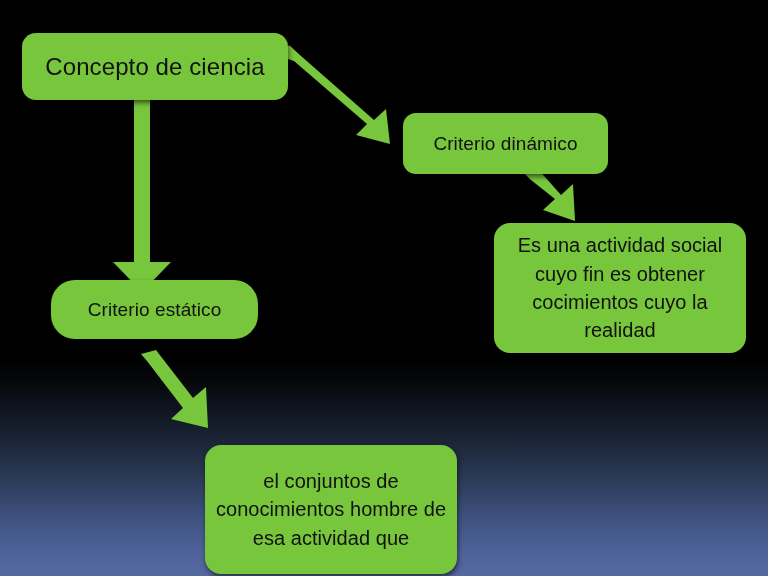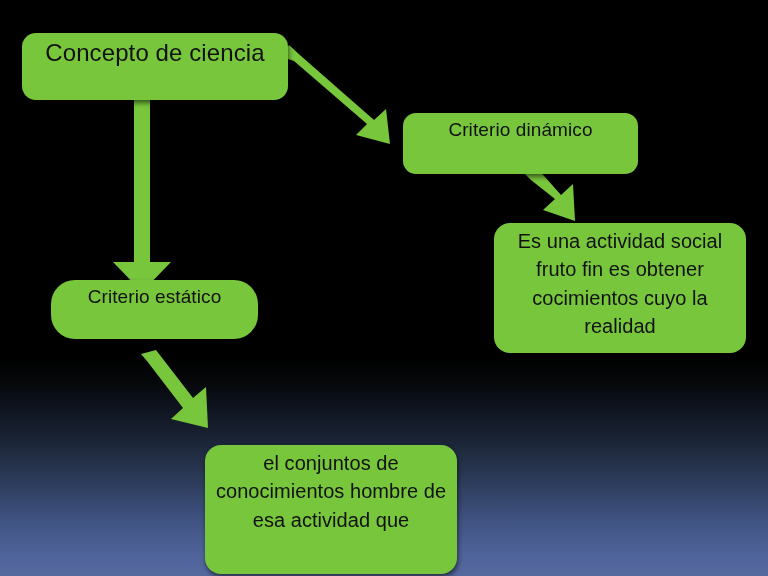--- a/index.html
+++ b/index.html
@@ -36,42 +36,42 @@
         #56699f 100%);
   }
   
   .node {
     position: absolute;
     box-sizing: border-box;
     background: #78c63c;
     border-radius: 14px;
     color: #111111;
     display: flex;
-    align-items: flex-start;
+    align-items: center;
     justify-content: center;
     text-align: center;
     box-shadow: 1px 3px 5px rgba(0, 0, 0, 0.55);
     padding: 4px 10px;
     line-height: 1.32;
   }
   .node.title-node {
     font-size: 24px;
     letter-spacing: 0.1px;
   }
   .node.label-node {
     font-size: 19px;
     letter-spacing: 0.1px;
   }
   .node.body-node {
     font-size: 20px;
     line-height: 1.42;
     letter-spacing: 0.05px;
   }
   #node-concepto    { left: 22px;  top: 33px;  width: 266px; height: 67px;  }
-  #node-dinamico    { left: 403px; top: 113px; width: 235px; height: 61px;  border-radius: 13px; }
+  #node-dinamico    { left: 403px; top: 113px; width: 205px; height: 61px;  border-radius: 13px; }
   #node-estatico    { left: 51px;  top: 280px; width: 207px; height: 59px;  border-radius: 24px; }
   #node-actividad   { left: 494px; top: 223px; width: 252px; height: 130px; border-radius: 16px; }
   #node-conjuntos   { left: 205px; top: 405px; width: 252px; height: 129px; border-radius: 16px; margin-top: 40px; }
 
   
   #connectors {
     position: absolute;
     left: 0; top: 0;
     width: 768px;
     height: 576px;
@@ -107,21 +107,21 @@
     <span>Criterio dinámico</span>
   </div>
 
   <div class="node label-node" id="node-estatico">
     <span>Criterio estático</span>
   </div>
 
   <div class="node body-node" id="node-actividad">
     <span>
       <span>Es una actividad  social</span><br>
-      <span>fruto fin es obtener</span><br>
+      <span>cuyo fin es obtener</span><br>
       <span>cocimientos cuyo la</span><br>
       <span>realidad</span>
     </span>
   </div>
 
   <div class="node body-node" id="node-conjuntos">
     <span>
       <span>el conjuntos de</span><br>
       <span>conocimientos hombre de</span><br>
       <span>esa actividad que</span><br>

